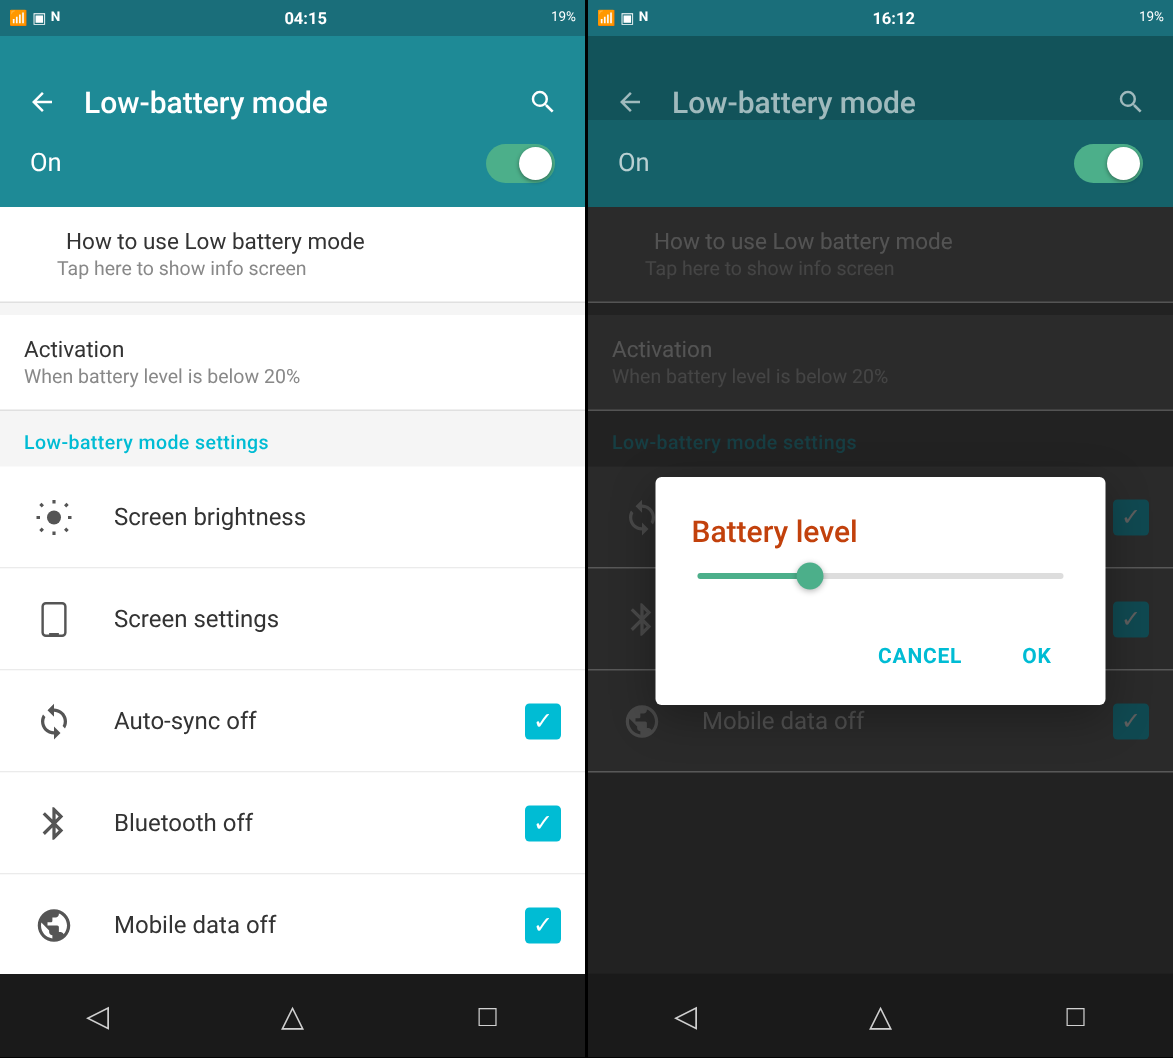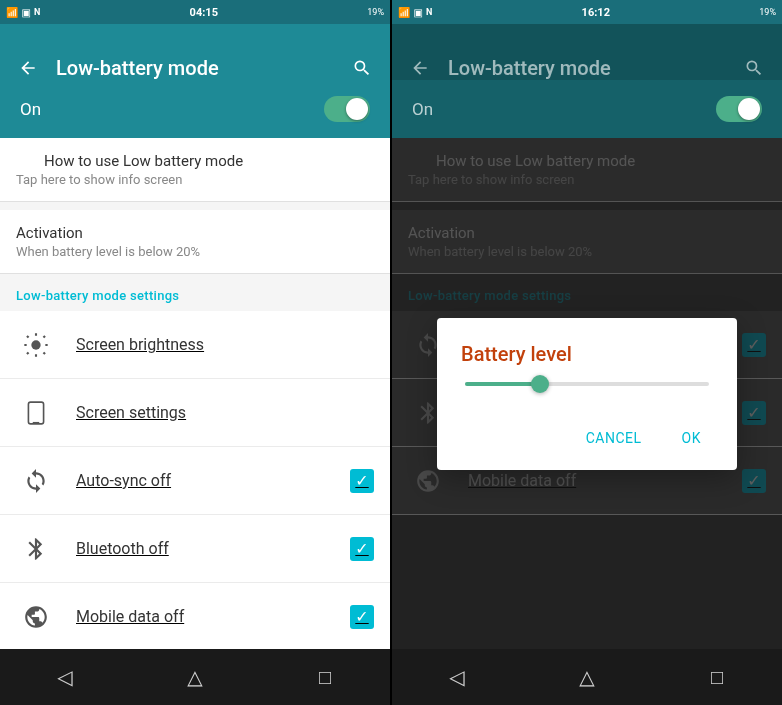--- a/index.html
+++ b/index.html
@@ -124,20 +124,21 @@
     }
     .info-title {
       font-size: 15px;
       color: #333;
       margin-bottom: 2px;
       margin-left: 28px;
     }
     .info-subtitle {
       font-size: 13px;
       color: #888;
+      margin-left: 22px;
     }
 
     
     .activation-section {
       background: white;
       padding: 14px 16px;
       margin-top: 8px;
       border-bottom: 1px solid #e0e0e0;
     }
     .activation-title {
@@ -161,21 +162,20 @@
     }
 
     
     .setting-item {
       background: white;
       display: flex;
       align-items: center;
       padding: 0 16px;
       height: 68px;
       border-bottom: 1px solid #ebebeb;
-      text-decoration: underline;
     }
     .setting-icon {
       width: 40px;
       height: 40px;
       display: flex;
       align-items: center;
       justify-content: center;
       margin-right: 20px;
       color: #555;
     }
@@ -310,21 +310,21 @@
     }
     .dialog-actions {
       display: flex;
       justify-content: flex-end;
       gap: 16px;
       padding: 8px 0;
     }
     .dialog-btn {
       color: #00bcd4;
       font-size: 14px;
-      font-weight: 400;
+      font-weight: 700;
       letter-spacing: 0.5px;
       padding: 8px 12px;
       cursor: pointer;
       text-transform: uppercase;
     }
 
     
     svg { display: block; }
   </style>
 </head>

